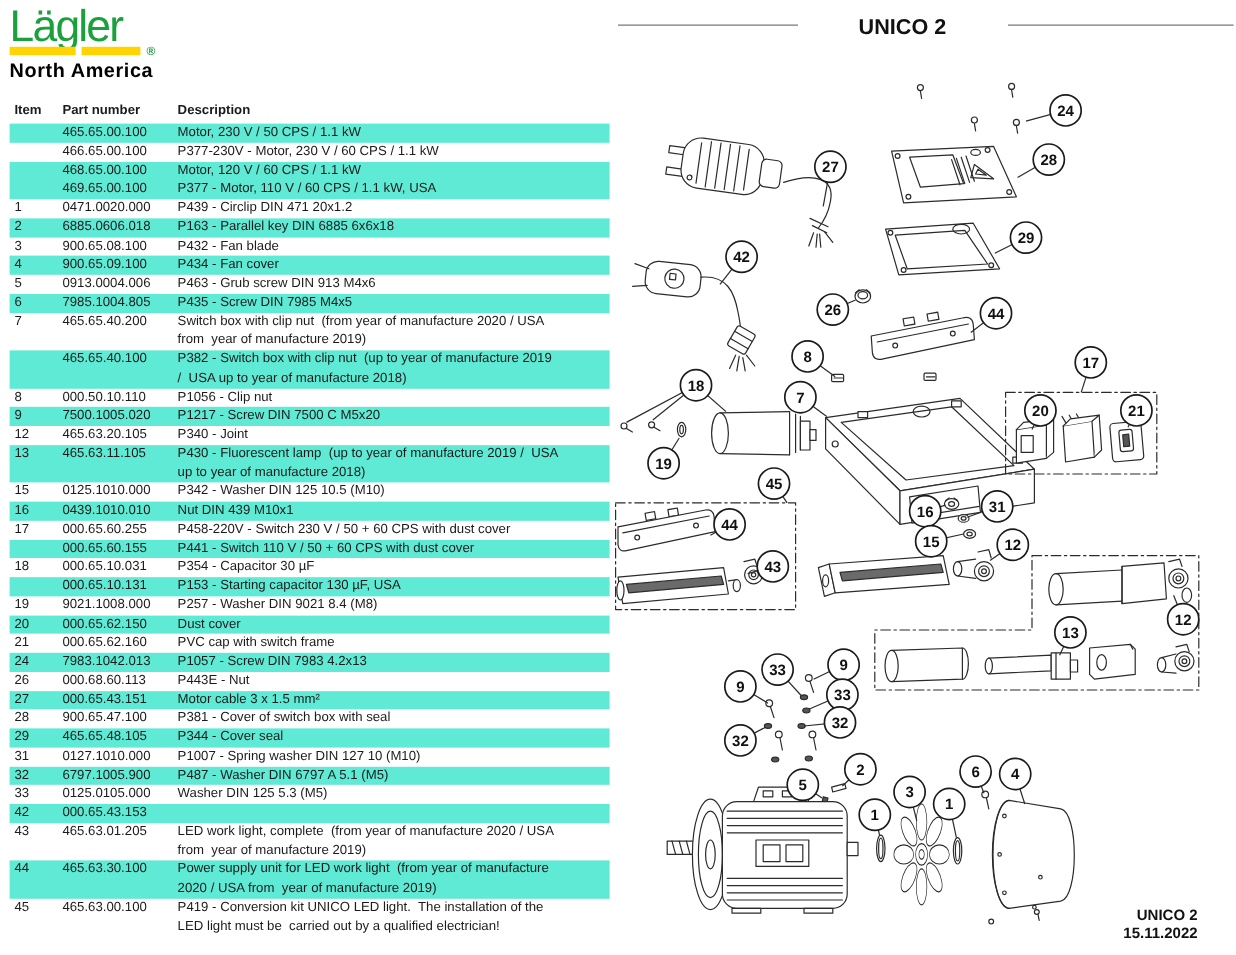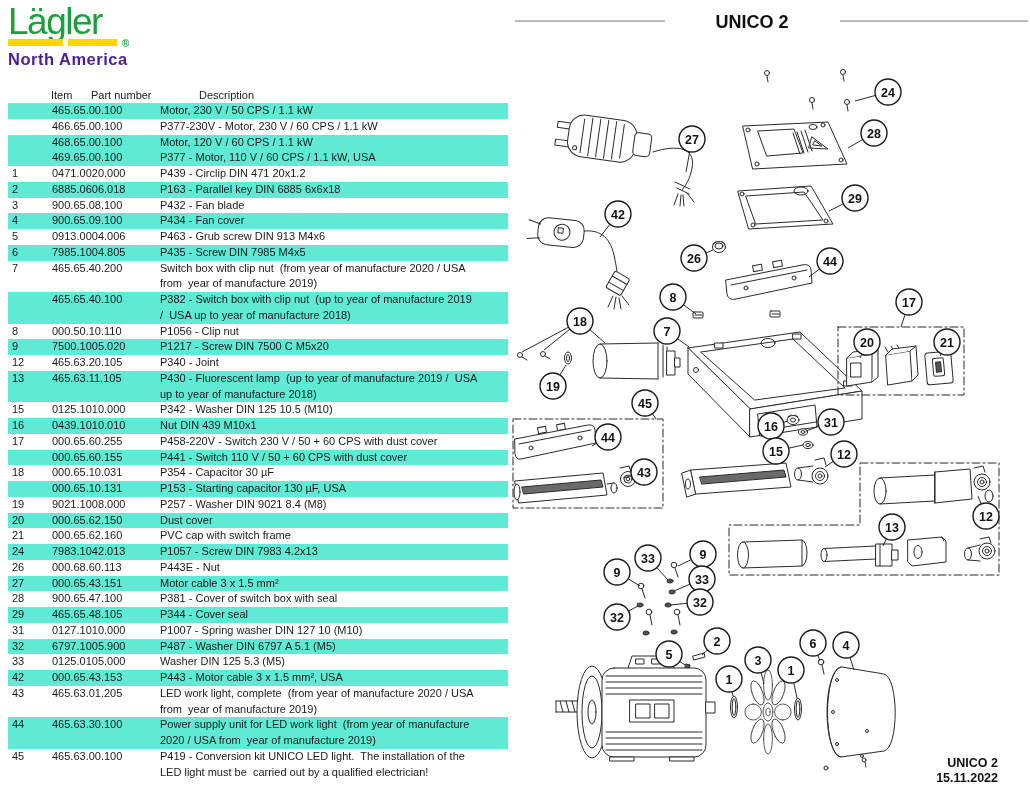--- a/index.html
+++ b/index.html
@@ -8,28 +8,28 @@
     font-family:"Liberation Sans",sans-serif;color:#1b1b1b;overflow:hidden;
   }
   
   .logo{position:absolute;left:8px;top:6px;}
   .logo-brand{color:#1aa13c;font-weight:normal;font-size:37px;line-height:32px;letter-spacing:-1.5px;}
   .logo-bars{display:flex;align-items:flex-start;gap:5px;margin-top:1px;height:9px;}
   .logo-bar{height:7px;background:#ffd400;}
   .logo-bar.b1{width:55px;}
   .logo-bar.b2{width:49px;}
   .logo-reg{color:#1aa13c;font-size:10px;font-weight:bold;line-height:9px;}
-  .logo-region{color:#4c1d95;font-weight:bold;font-size:16.5px;margin-top:2px;letter-spacing:.5px;}
+  .logo-region{color:#000000;font-weight:bold;font-size:16.5px;margin-top:2px;letter-spacing:.5px;}
   
   .ptable{position:absolute;left:8px;top:86px;width:500px;font-size:11px;}
-  .thead{display:flex;font-weight:normal;height:17px;align-items:center;margin-left:39px;}
+  .thead{display:flex;font-weight:bold;height:17px;align-items:flex-start;}
   .trow{display:flex;}
   .trow.shaded{background:#5eead4;}
   .c-item{width:40px;padding-left:4px;flex:none;}
-  .c-part{width:108px;flex:none;}
+  .c-part{width:96px;flex:none;}
   .c-desc{flex:1;}
   .trow .c-item,.trow .c-part{line-height:15.75px;}
   .c-desc .dline{line-height:15.75px;white-space:pre;}
   
   .diagram{position:absolute;left:510px;top:0;width:520px;height:796px;}
 </style>
 </head>
 <body>
 
 <div class="logo">
@@ -279,23 +279,20 @@
       <div class="trow">
         <div class="c-item">33</div>
         <div class="c-part">0125.0105.000</div>
         <div class="c-desc">
           <div class="dline">Washer DIN 125 5.3 (M5)</div>
         </div>
       </div>
       <div class="trow shaded">
         <div class="c-item">42</div>
         <div class="c-part">000.65.43.153</div>
-        <div class="c-desc">
-          <div class="dline">P443 - Motor cable 3 x 1.5 mm², USA</div>
-        </div>
       </div>
       <div class="trow">
         <div class="c-item">43</div>
         <div class="c-part">465.63.01.205</div>
         <div class="c-desc">
           <div class="dline">LED work light, complete  (from year of manufacture 2020 / USA</div>
           <div class="dline">from  year of manufacture 2019)</div>
         </div>
       </div>
       <div class="trow shaded">

